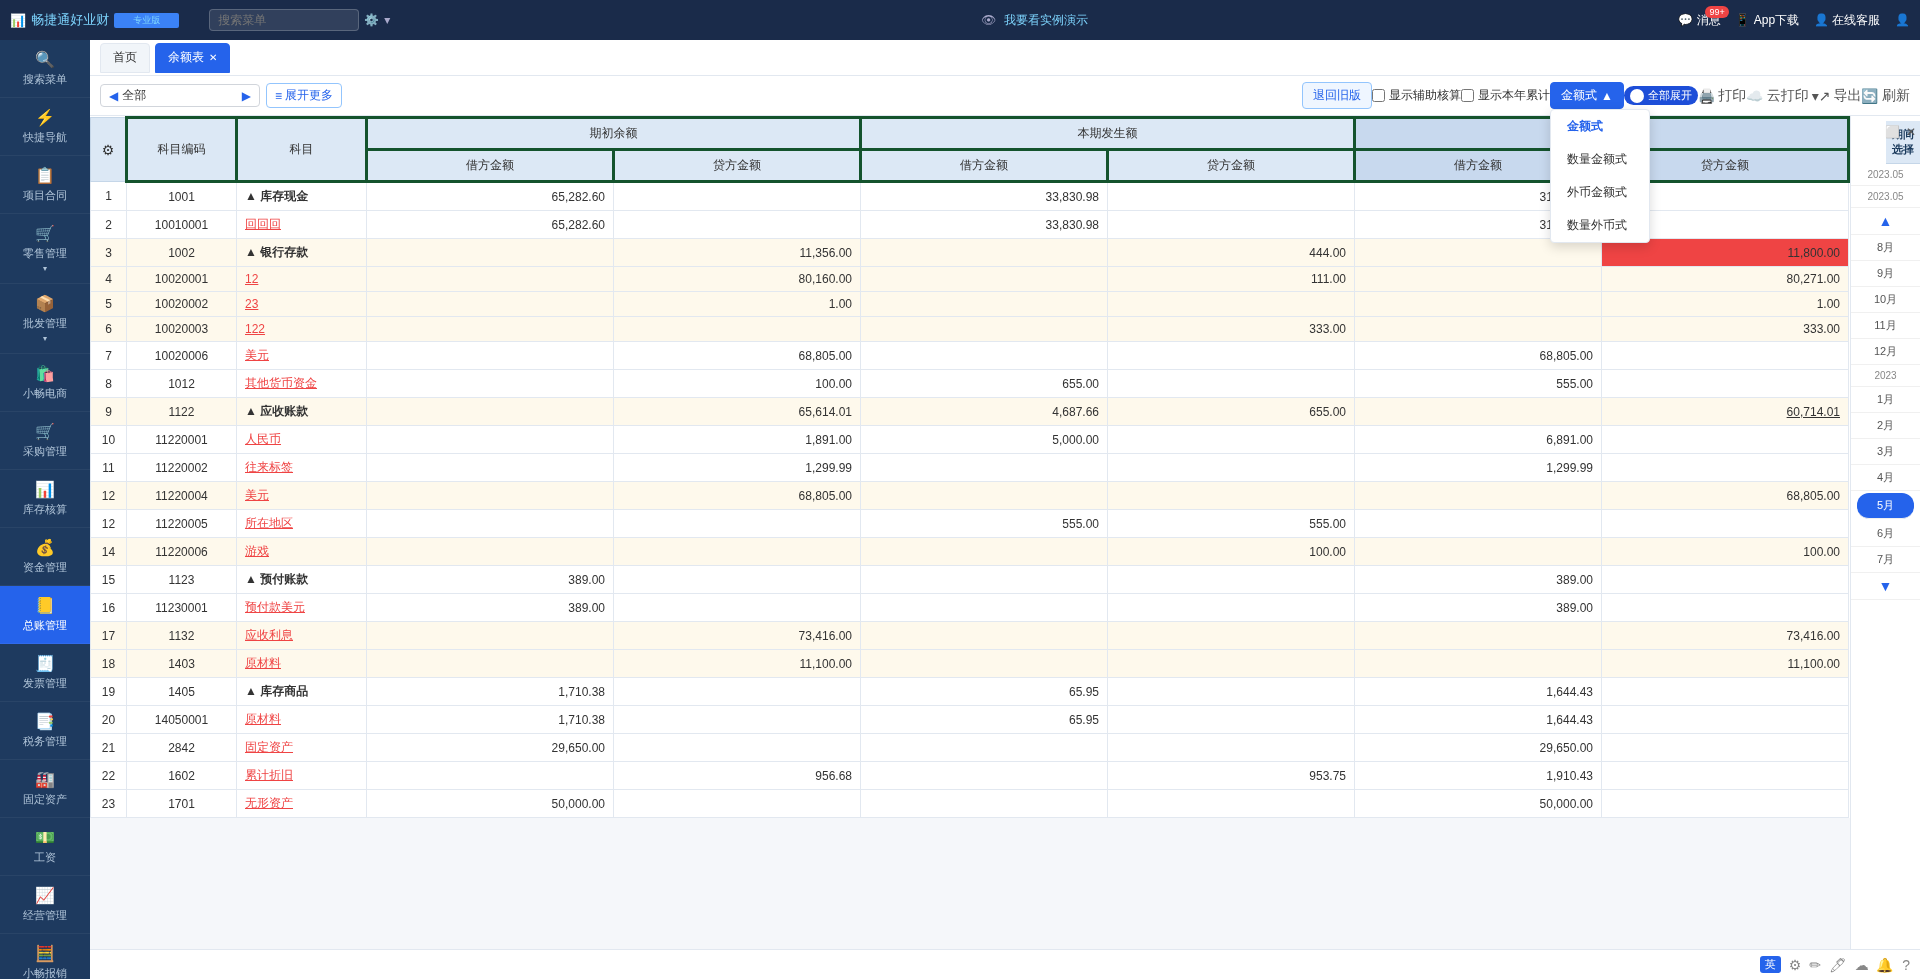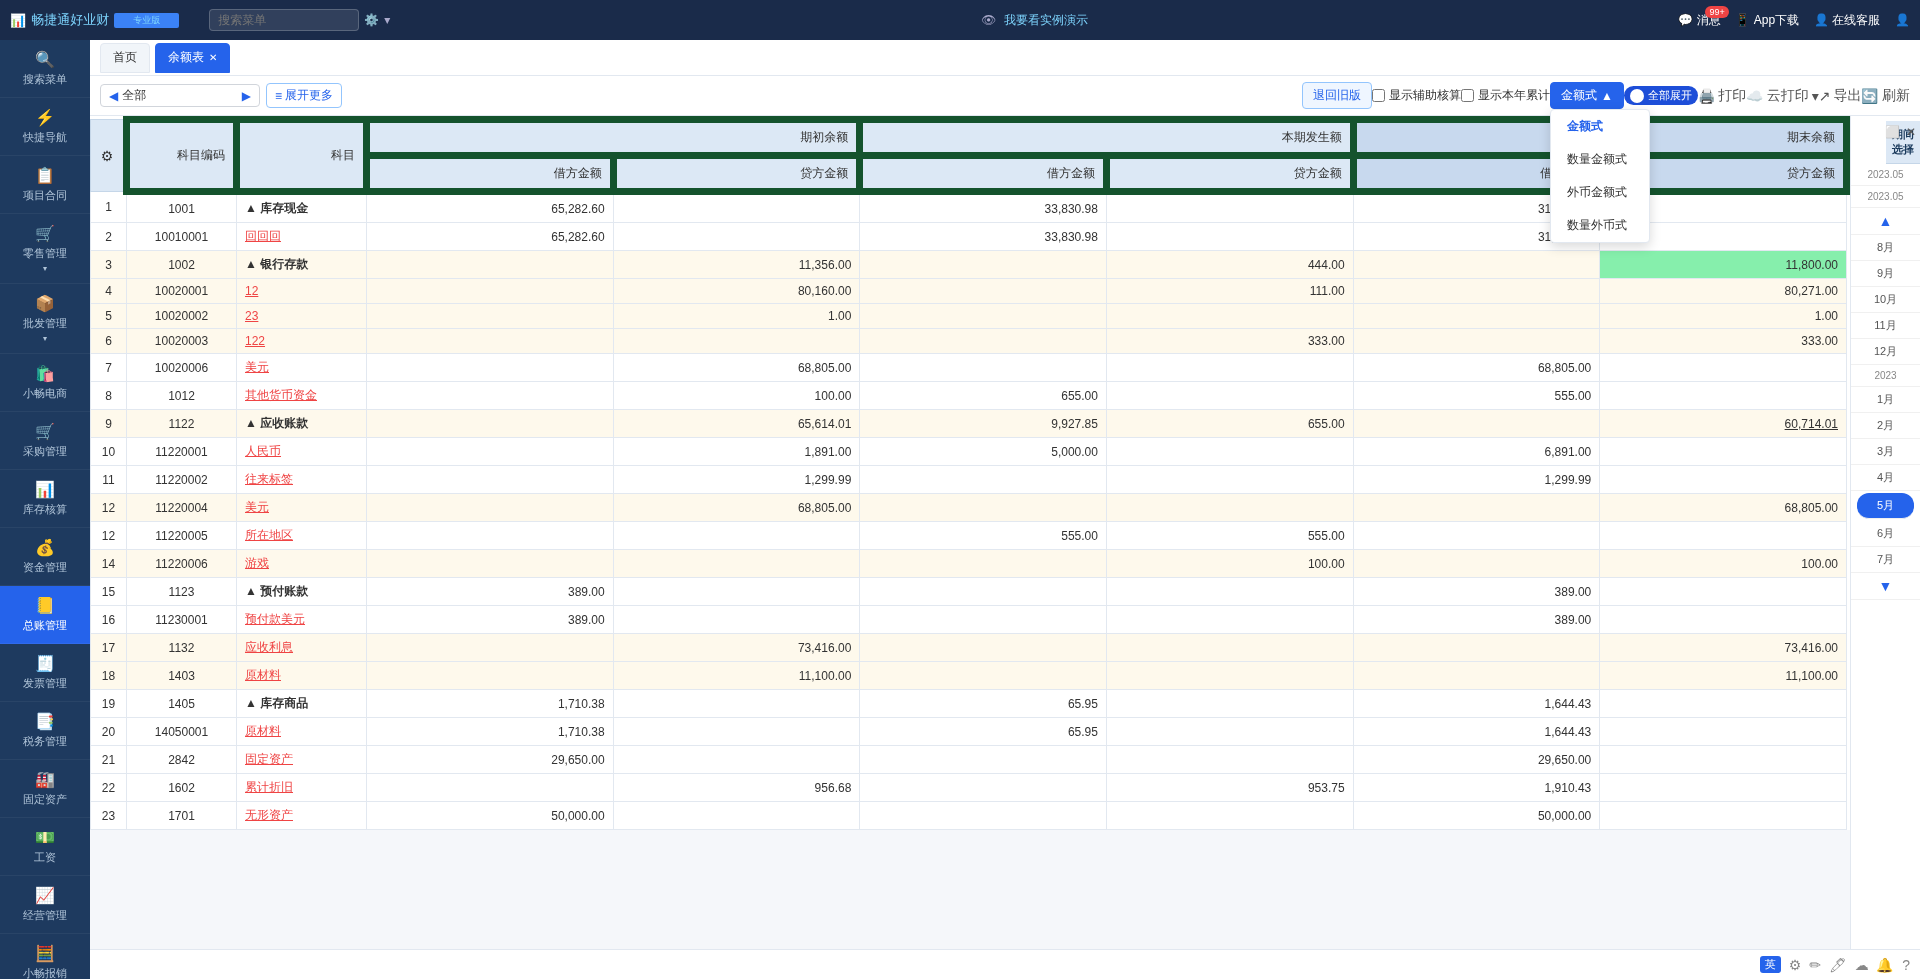--- a/index.html
+++ b/index.html
@@ -179,23 +179,23 @@
       background: #fff;
       table-layout: fixed;
     }
     thead {
       position: sticky;
       top: 0;
       z-index: 10;
     }
     th {
       background: #dce8f5;
-      border: 7px solid #14532d;
+      border: 3px solid #14532d;
       padding: 6px 8px;
-      text-align: right;
+      text-align: center;
       font-size: 12px;
       font-weight: normal;
       color: #333;
     }
     td {
       border: 1px solid #e2e8f0;
       padding: 5px 8px;
       font-size: 12px;
       color: #333;
     }
@@ -524,21 +524,21 @@
     </tr>
               <tr class="highlight-row">
       <td class="td-center">3</td>
       <td class="td-center">1002</td>
       <td><span class="bold-name">▲ 银行存款</span></td>
       <td class="td-right"></td>
       <td class="td-right">11,356.00</td>
       <td class="td-right"></td>
       <td class="td-right">444.00</td>
       <td class="td-right" style="background:#fef9ec;"></td>
-      <td class="td-right" style="background:#86efac;">11,800.00</td>
+      <td class="td-right" style="background:#ef4444;">11,800.00</td>
     </tr>
               <tr class="highlight-row">
       <td class="td-center">4</td>
       <td class="td-center">10020001</td>
       <td><span class="link-text">12</span></td>
       <td class="td-right"></td>
       <td class="td-right">80,160.00</td>
       <td class="td-right"></td>
       <td class="td-right">111.00</td>
       <td class="td-right" style="background:#fef9ec;"></td>
@@ -587,21 +587,21 @@
       <td class="td-right"></td>
       <td class="td-right" style="background:;">555.00</td>
       <td class="td-right" style="background:;"></td>
     </tr>
               <tr class="highlight-row">
       <td class="td-center">9</td>
       <td class="td-center">1122</td>
       <td><span class="bold-name">▲ 应收账款</span></td>
       <td class="td-right"></td>
       <td class="td-right">65,614.01</td>
-      <td class="td-right">9,927.85</td>
+      <td class="td-right">4,687.66</td>
       <td class="td-right">655.00</td>
       <td class="td-right" style="background:#fef9ec;"></td>
       <td class="td-right" style="background:#fef9ec;text-decoration:underline;">60,714.01</td>
     </tr>
               <tr>
       <td class="td-center">10</td>
       <td class="td-center">11220001</td>
       <td><span class="link-text">人民币</span></td>
       <td class="td-right"></td>
       <td class="td-right">1,891.00</td>

